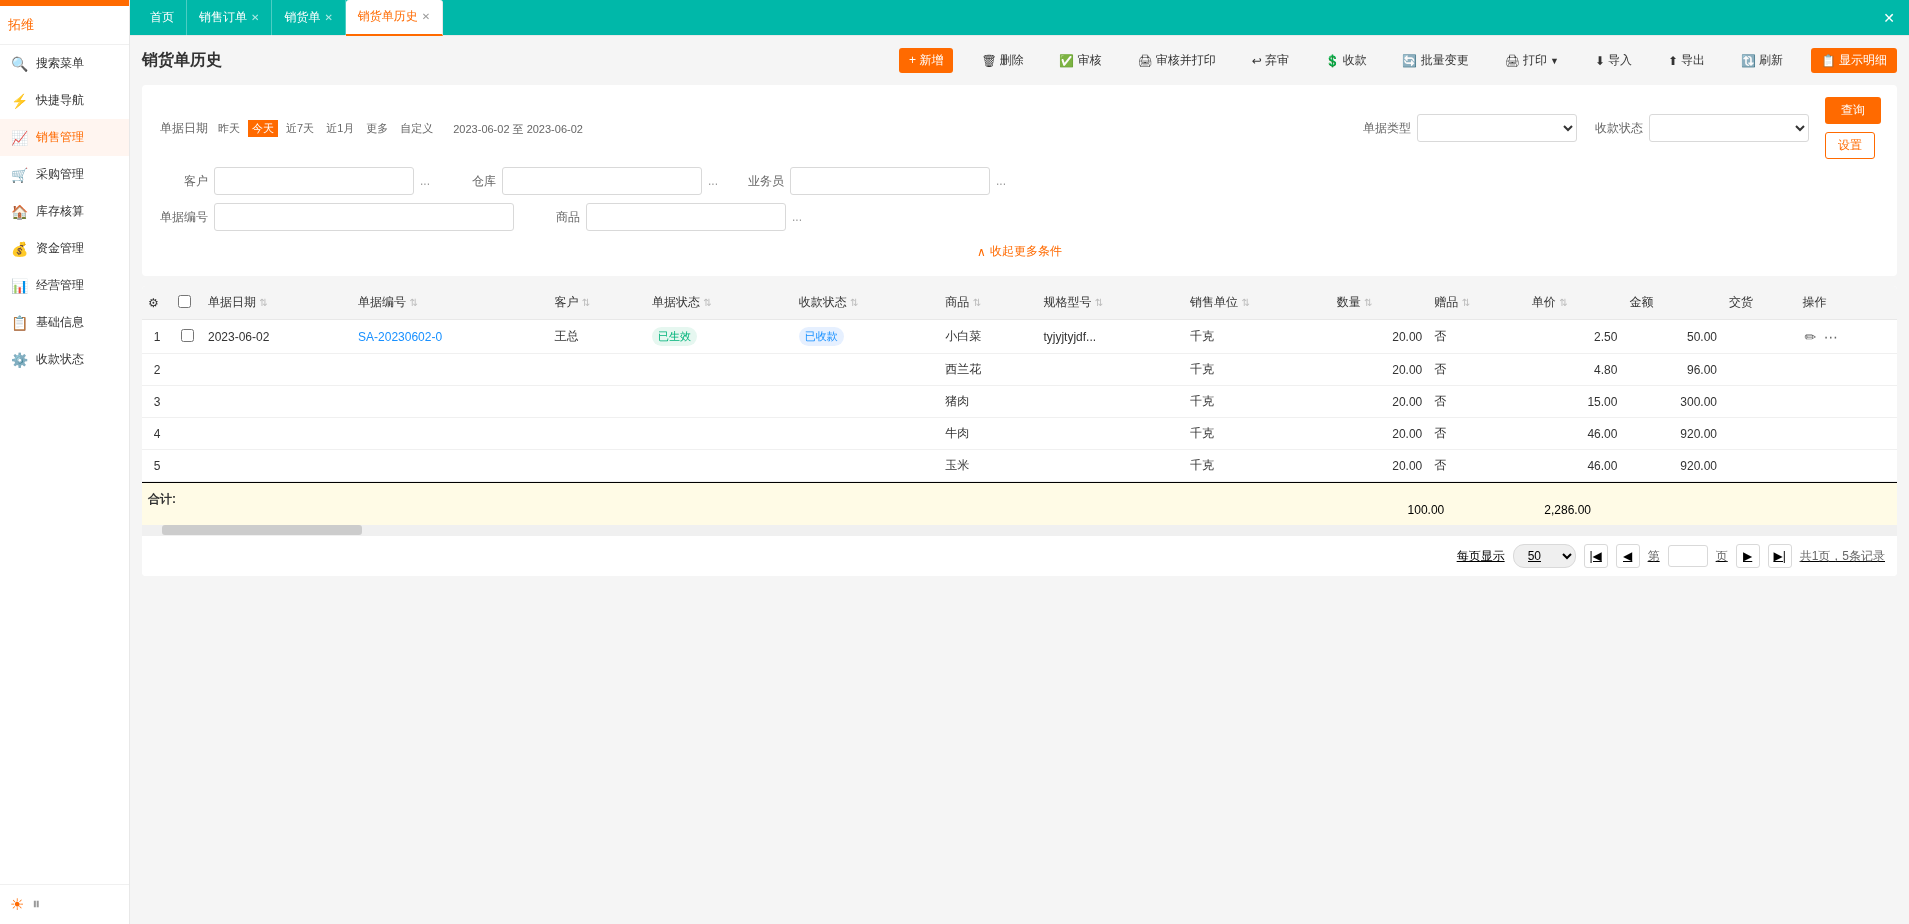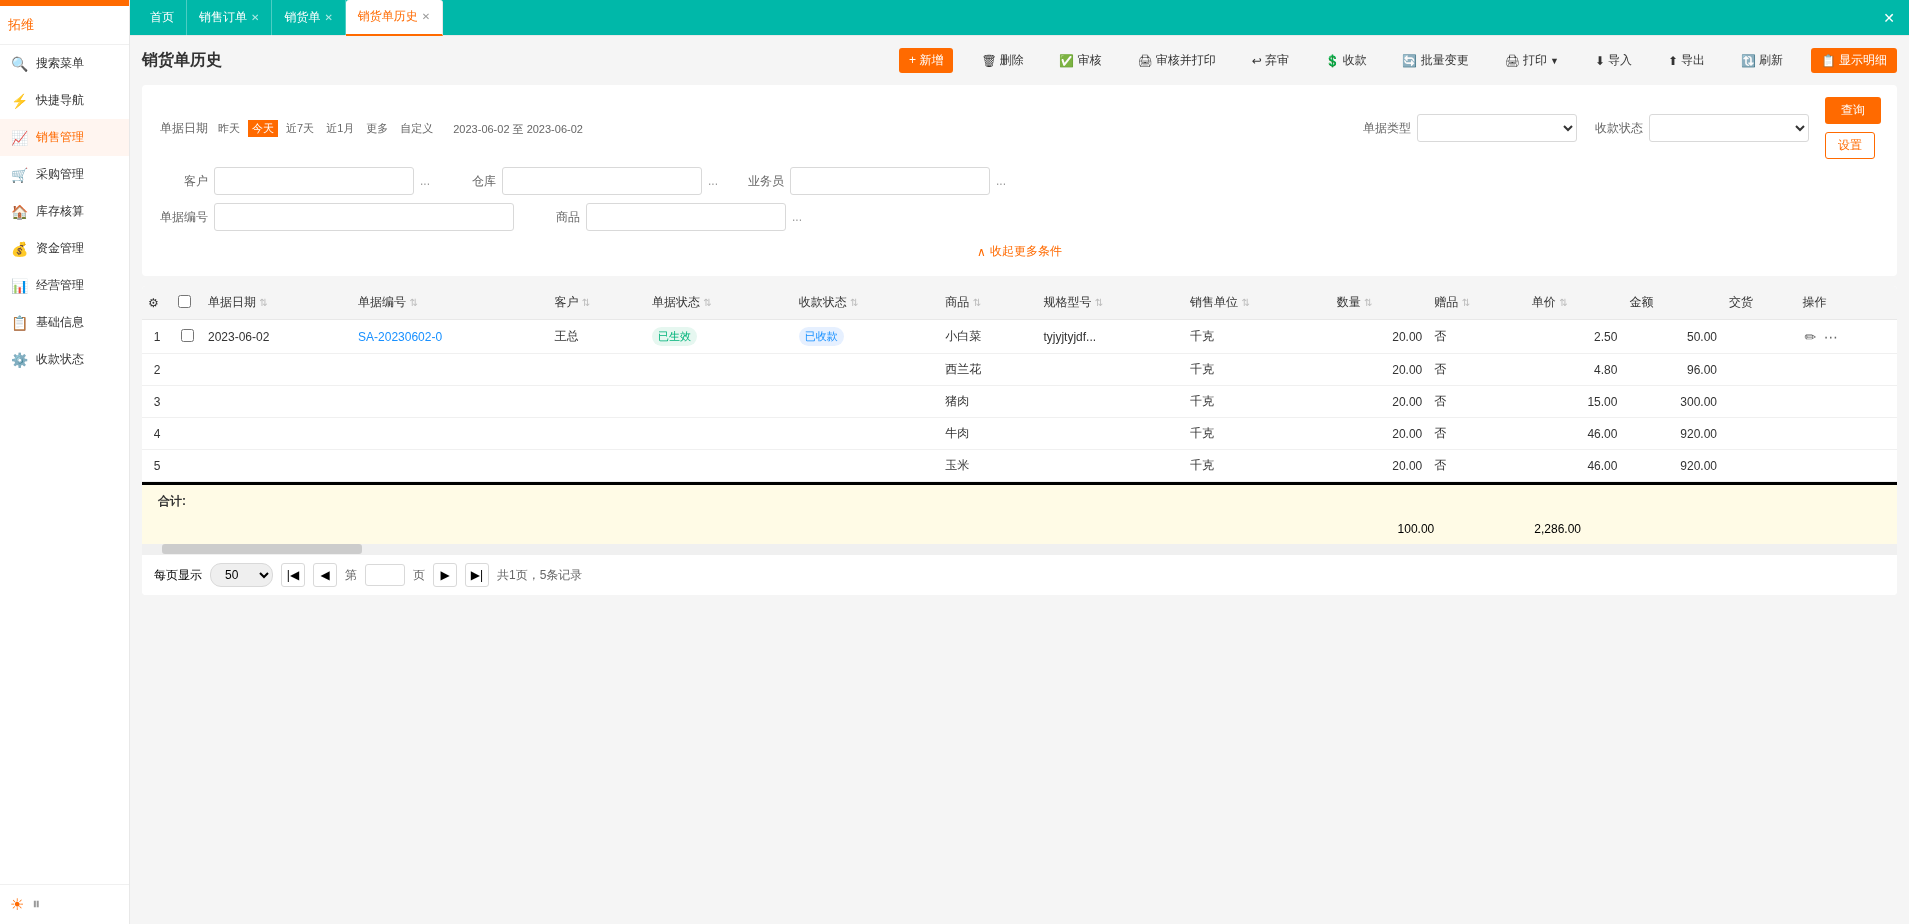--- a/index.html
+++ b/index.html
@@ -58,25 +58,25 @@
     .table th.sortable { cursor: pointer; }
     .table td { padding: 7px 6px; border-bottom: 1px solid #f0f0f0; color: #333; white-space: nowrap; }
     .table .num-col { text-align: right; }
     .table .center-col { text-align: center; }
     .status-badge { display: inline-block; padding: 2px 6px; border-radius: 10px; font-size: 11px; }
     .status-active { background: #e6f7f0; color: #00b37a; }
     .status-paid { background: #e6f0ff; color: #1890ff; }
     .sort-icon { font-size: 10px; color: #bbb; }
 
     
-    .table-footer { background: #fffbe6; border-top: 3px solid #000000; padding: 8px 16px; display: flex; flex-direction: column; }
+    .table-footer { background: #fffbe6; border-top: 1px solid #000000; padding: 8px 6px; display: flex; }
     .footer-label { min-width: 80px; font-weight: bold; color: #333; }
 
     
-    .pagination { display: flex; align-items: center; justify-content: flex-start; padding: 8px 12px; background: #fff; border-top: 1px solid #f0f0f0; gap: 8px; }
+    .pagination { display: flex; align-items: center; justify-content: flex-end; padding: 8px 12px; background: #fff; border-top: 1px solid #f0f0f0; gap: 8px; text-decoration: underline; }
     .page-size-select { border: 1px solid #d9d9d9; border-radius: 11px; padding: 3px 10px; font-size: 12px; }
     .page-btn { width: 24px; height: 24px; display: flex; align-items: center; justify-content: center; border: 1px solid #d9d9d9; border-radius: 3px; cursor: pointer; font-size: 12px; background: #fff; }
     .page-input { width: 40px; border: 1px solid #d9d9d9; border-radius: 3px; padding: 3px 6px; text-align: center; font-size: 12px; }
     .page-info { color: #666; font-size: 12px; }
 
     .gear-icon-th { color: #666; cursor: pointer; }
     .checkbox-th, .checkbox-td { width: 30px; text-align: center; }
     .ops-btn { color: #666; cursor: pointer; font-size: 14px; padding: 0 2px; }
 
     

